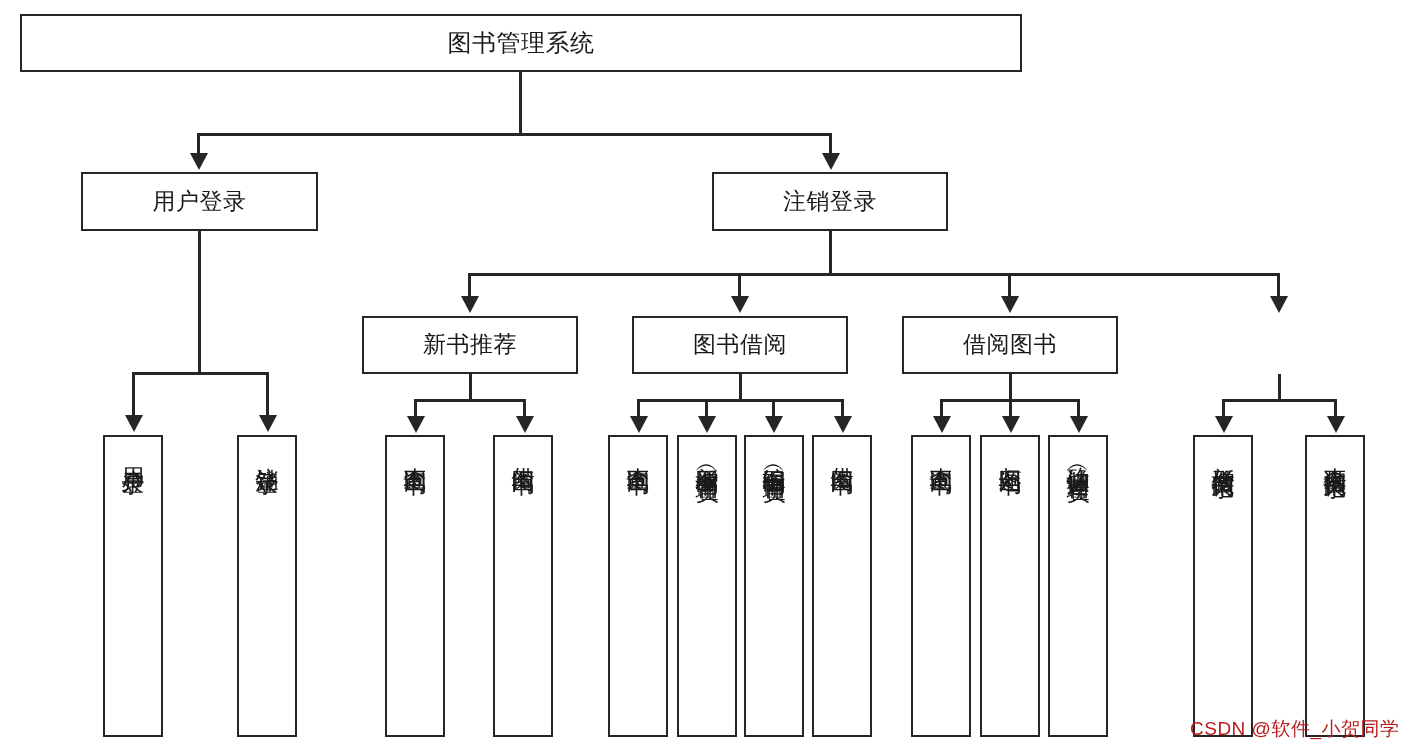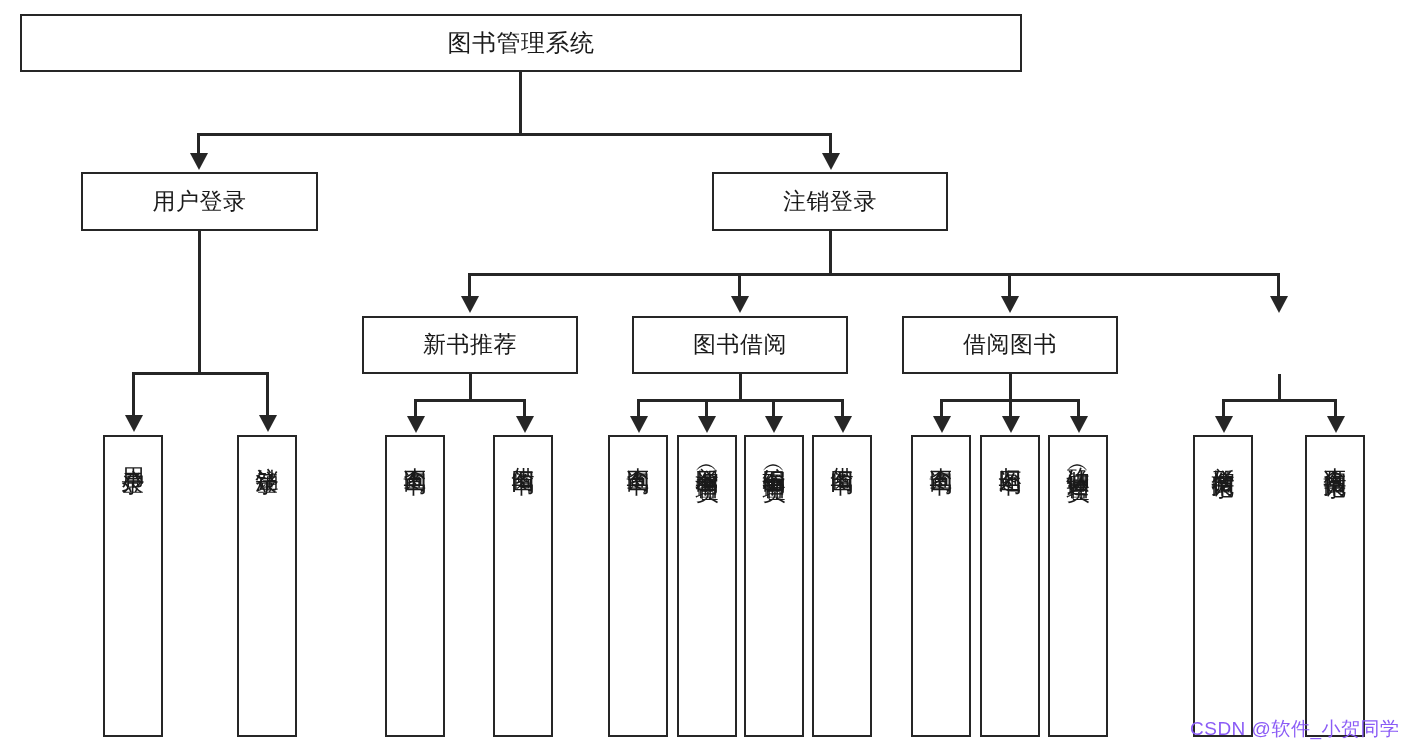--- a/index.html
+++ b/index.html
@@ -68,21 +68,21 @@
     position: absolute;
     width: 0;
     height: 0;
     border-left: 9px solid transparent;
     border-right: 9px solid transparent;
     border-top: 17px solid #262626;
     z-index: 2;
   }
   .watermark {
     position: absolute;
-    color: #8b5cf6;
+    color: #b91c1c;
     font-size: 19px;
     letter-spacing: 0.5px;
     white-space: nowrap;
     z-index: 5;
     pointer-events: none;
   }
 </style>
 </head>
 <body>
 

